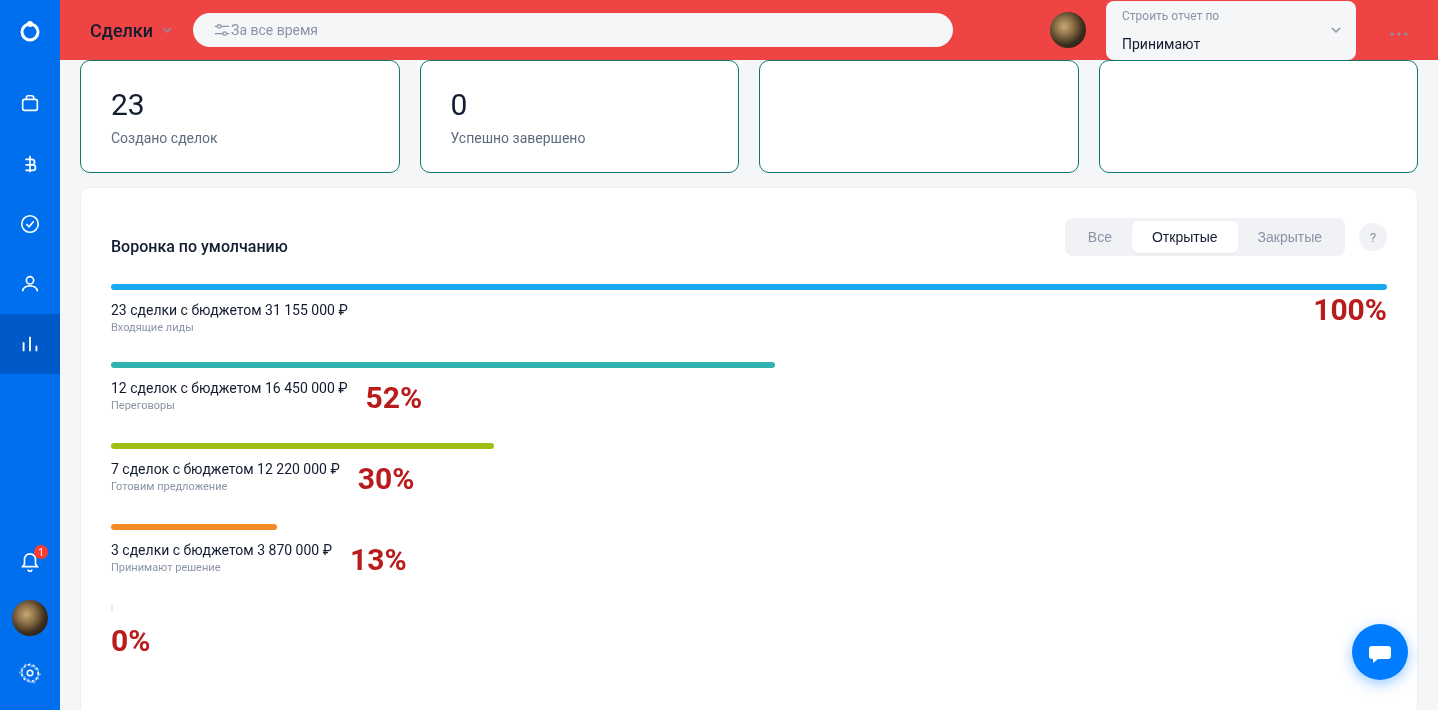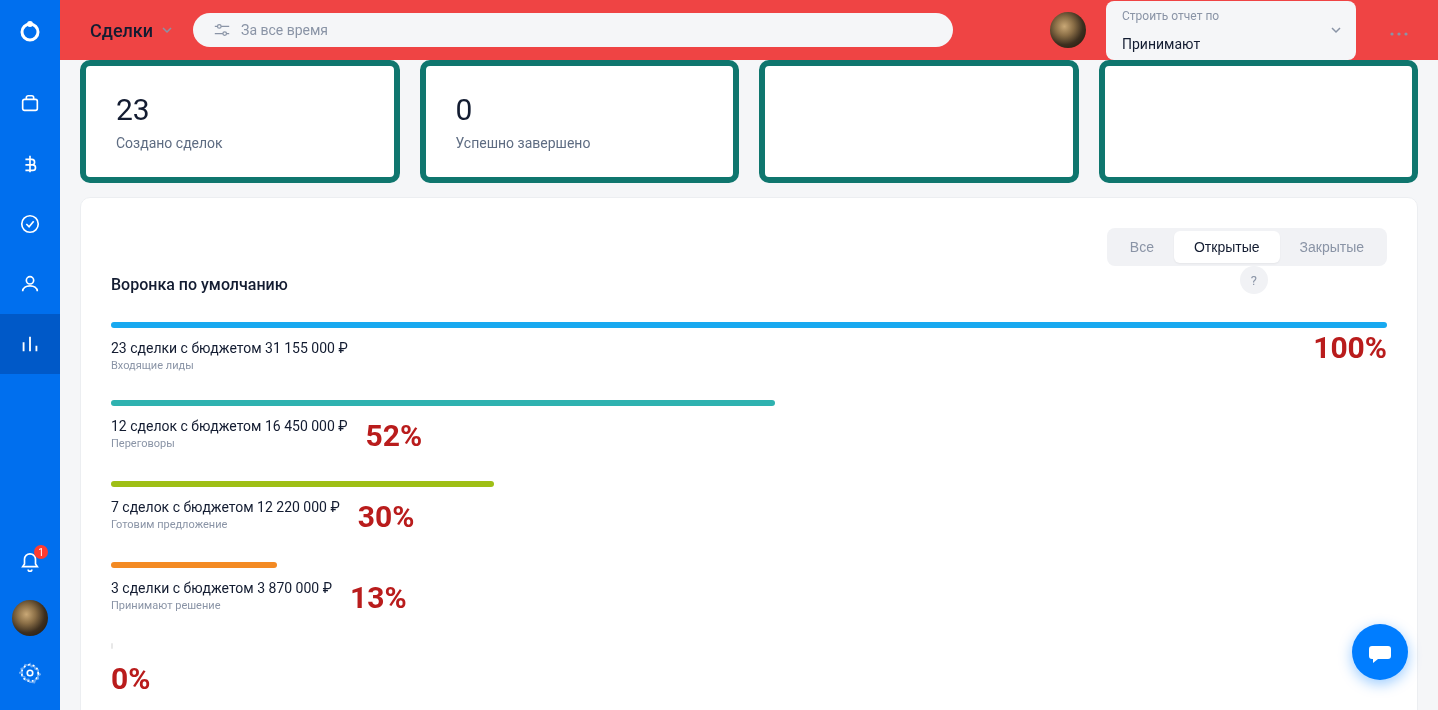--- a/index.html
+++ b/index.html
@@ -12,43 +12,43 @@
 .sidebar-item svg { width: 22px; height: 22px; }
 .sidebar-bottom { margin-top: auto; margin-bottom: 10px; display: flex; flex-direction: column; align-items: center; gap: 0; }
 .sidebar-bottom .sidebar-item { height: 55px; }
 .badge { position: absolute; top: 10px; right: 12px; background: #ff3b30; color: white; font-size: 10px; border-radius: 8px; min-width: 14px; height: 14px; display: flex; align-items: center; justify-content: center; padding: 0 3px; }
 .avatar { width: 36px; height: 36px; border-radius: 50%; background: radial-gradient(circle at 40% 40%, #c9a876 0%, #8b6f47 30%, #3d2f1f 60%, #1a1208 100%); }
 
 .main { margin-left: 60px; height: 100%; }
 .header { height: 60px; background: #ef4444; display: flex; align-items: center; padding: 0 30px; gap: 20px; }
 .header-title { font-size: 18px; font-weight: 500; display: flex; align-items: center; gap: 8px; cursor: pointer; }
 .header-title svg { width: 12px; height: 12px; }
-.filter-pill { background: #f5f6f8; border-radius: 20px; padding: 8px 20px; display: flex; align-items: center; gap: 10px; color: #8a94a6; font-size: 14px; flex: 1; max-width: 760px; }
+.filter-pill { background: #f5f6f8; border-radius: 20px; padding: 8px 20px; display: flex; align-items: center; color: #8a94a6; font-size: 14px; flex: 1; max-width: 760px; }
 .filter-pill svg { width: 18px; height: 18px; }
 .header-avatar { width: 36px; height: 36px; border-radius: 50%; background: radial-gradient(circle at 40% 40%, #c9a876 0%, #8b6f47 30%, #3d2f1f 60%, #1a1208 100%); margin-left: auto; }
 .report-dropdown { background: #f5f6f8; border-radius: 8px; padding: 8px 16px; display: flex; flex-direction: column; min-width: 250px; font-size: 12px; color: #8a94a6; position: relative; cursor: pointer; gap: 11px; }
 .report-dropdown .value { font-size: 14px; color: #131c31; margin-top: 2px; }
 .report-dropdown svg { position: absolute; right: 14px; top: 50%; transform: translateY(-50%); width: 12px; height: 12px; }
 .header-more { margin-left: 14px; color: #8a94a6; cursor: pointer; }
 
 .content { padding: 0 20px 20px 20px; height: calc(100% - 60px); overflow-y: auto; }
 .cards-row { display: flex; gap: 20px; margin-bottom: 14px; }
-.card { background: #fff; border-radius: 10px; border: 6px solid #0f766e; padding: 26px 30px; flex: 1; }
+.card { background: #fff; border-radius: 10px; border: 1px solid #0f766e; padding: 26px 30px; flex: 1; }
 .card.small { min-height: 100px; }
 .card-value { font-size: 30px; font-weight: 400; color: #131c31; margin-bottom: 8px; }
 .card-label { font-size: 14px; color: #5e6c82; }
 
 .panel { background: #fff; border-radius: 10px; border: 1px solid #eceef1; padding: 30px; margin-bottom: 14px; }
 .panel-header { display: flex; align-items: flex-end; justify-content: space-between; margin-bottom: 28px; }
 .panel-title { font-size: 16px; font-weight: 500; }
 .segmented { background: #f1f2f5; border-radius: 8px; padding: 3px; display: flex; gap: 0; }
 .segmented button { border: none; background: transparent; padding: 8px 20px; font-size: 14px; color: #8a94a6; border-radius: 6px; cursor: pointer; }
 .segmented button.active { background: #fff; color: #131c31; box-shadow: 0 1px 2px rgba(0,0,0,0.05); }
 .help-btn { width: 28px; height: 28px; border-radius: 50%; background: #f1f2f5; color: #8a94a6; display: flex; align-items: center; justify-content: center; font-size: 13px; margin-left: 14px; cursor: pointer; }
-.panel-header-right { display: flex; align-items: center; flex-direction: column; }
+.panel-header-right { display: flex; align-items: center; }
 
 .funnel-stage { margin-bottom: 28px; position: relative; }
 .funnel-bar { height: 6px; border-radius: 3px; margin-bottom: 12px; }
 .funnel-info { display: flex; align-items: flex-start; gap: 18px; }
 .funnel-text { flex: 0 0 auto; }
 .funnel-deals { font-size: 14px; color: #131c31; margin-bottom: 3px; }
 .funnel-name { font-size: 11px; color: #8a94a6; }
 .funnel-percent { font-size: 30px; font-weight: 700; color: #b91c1c; }
 .funnel-percent.big { position: absolute; right: 0; top: 8px; }
 

